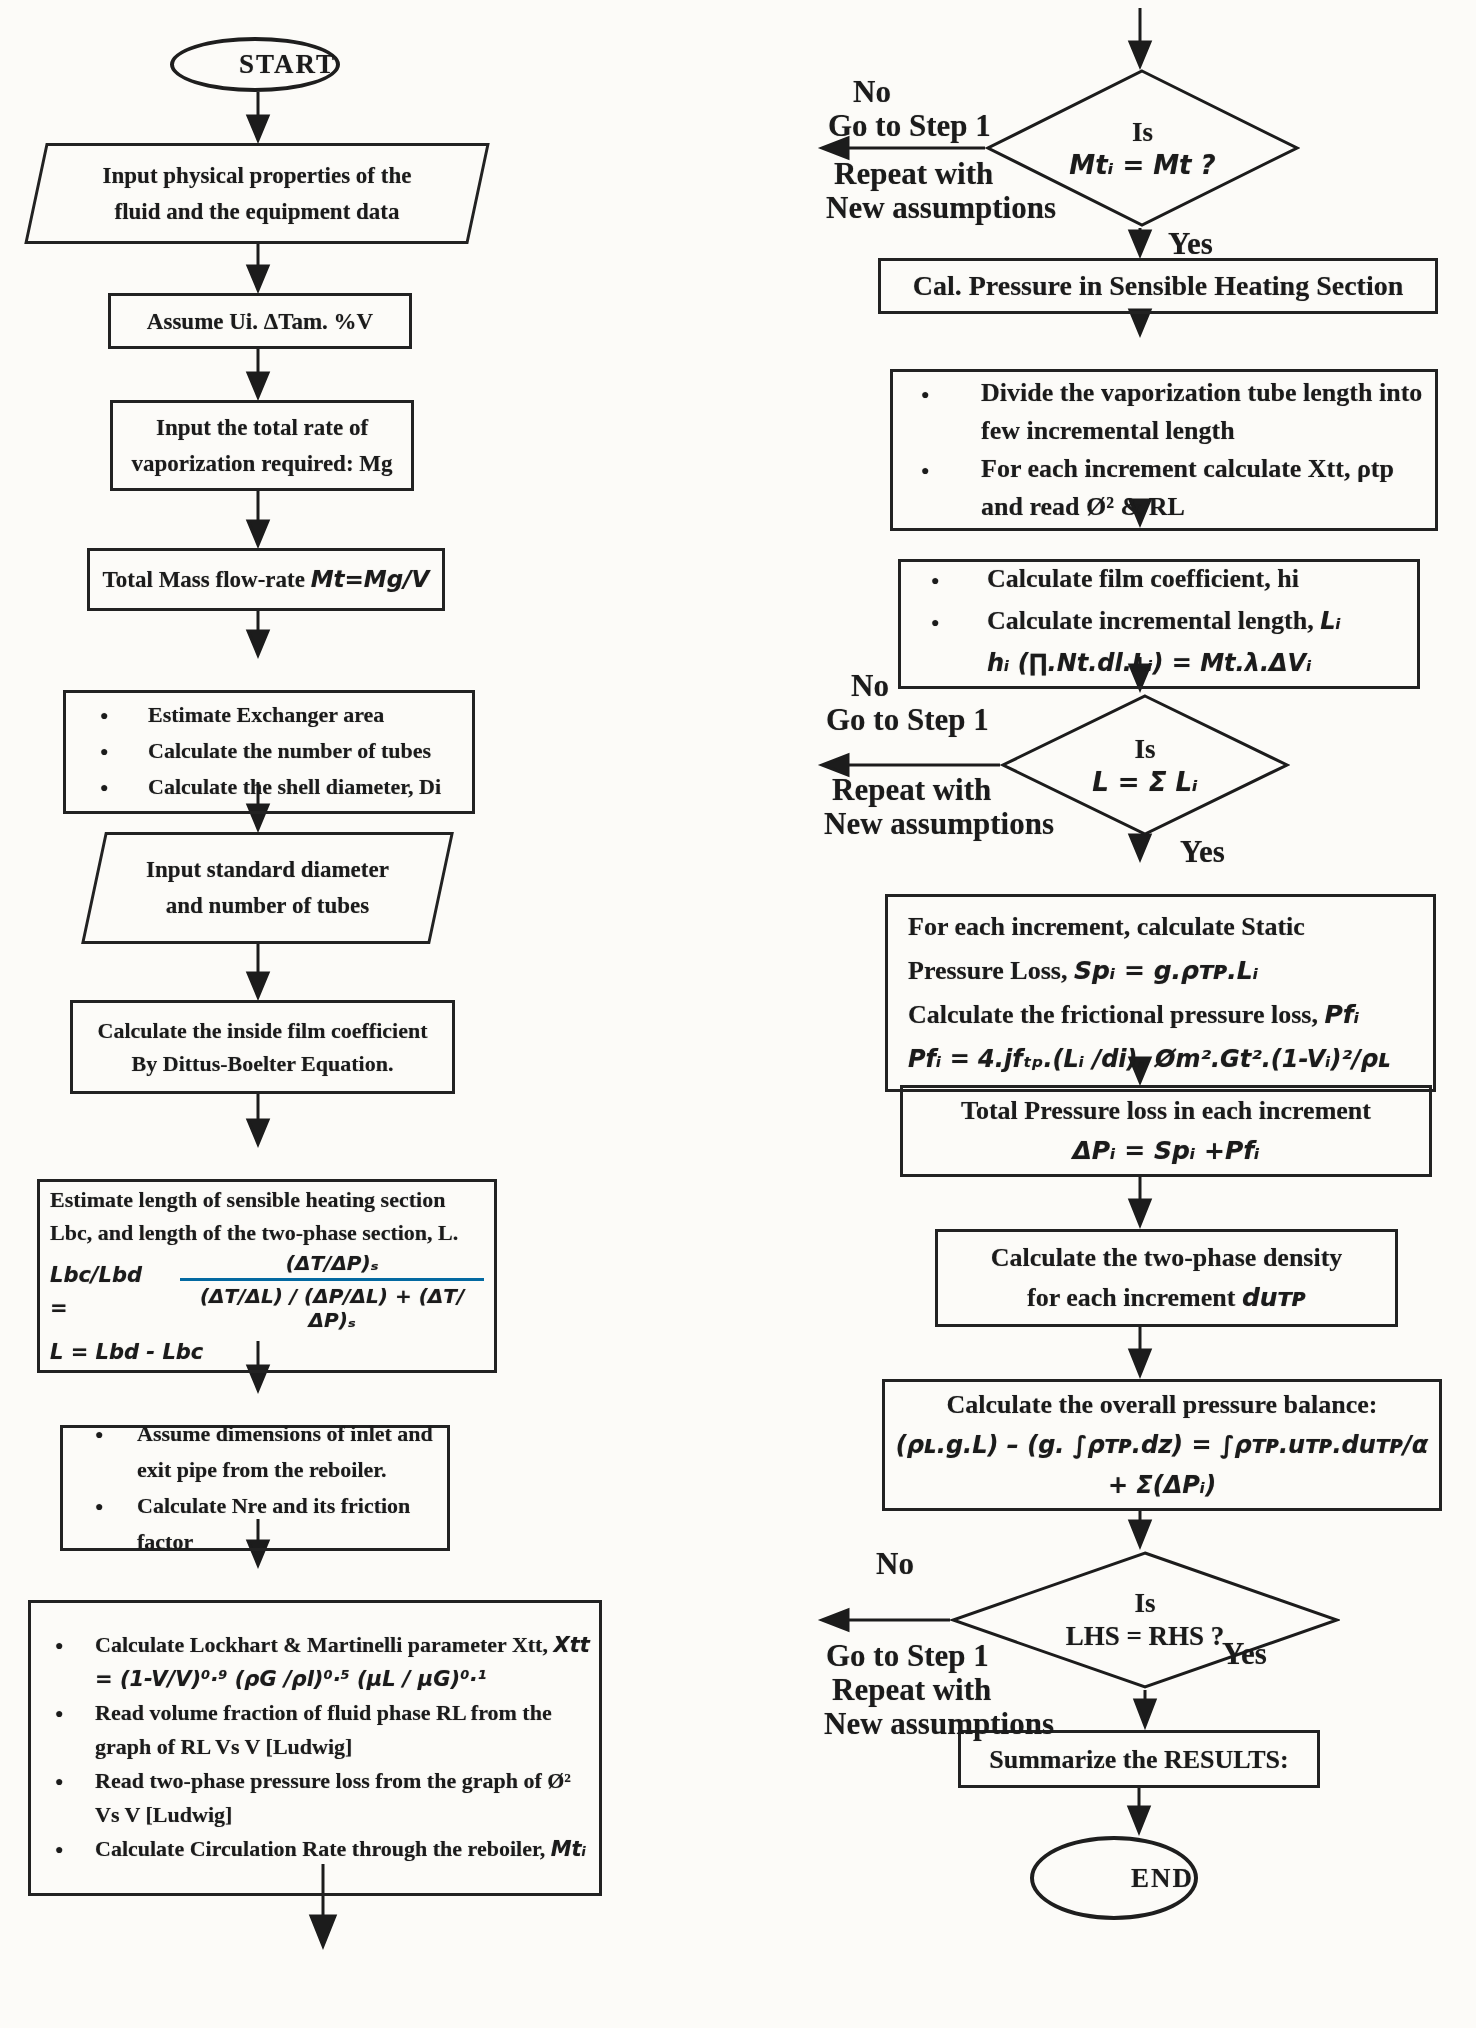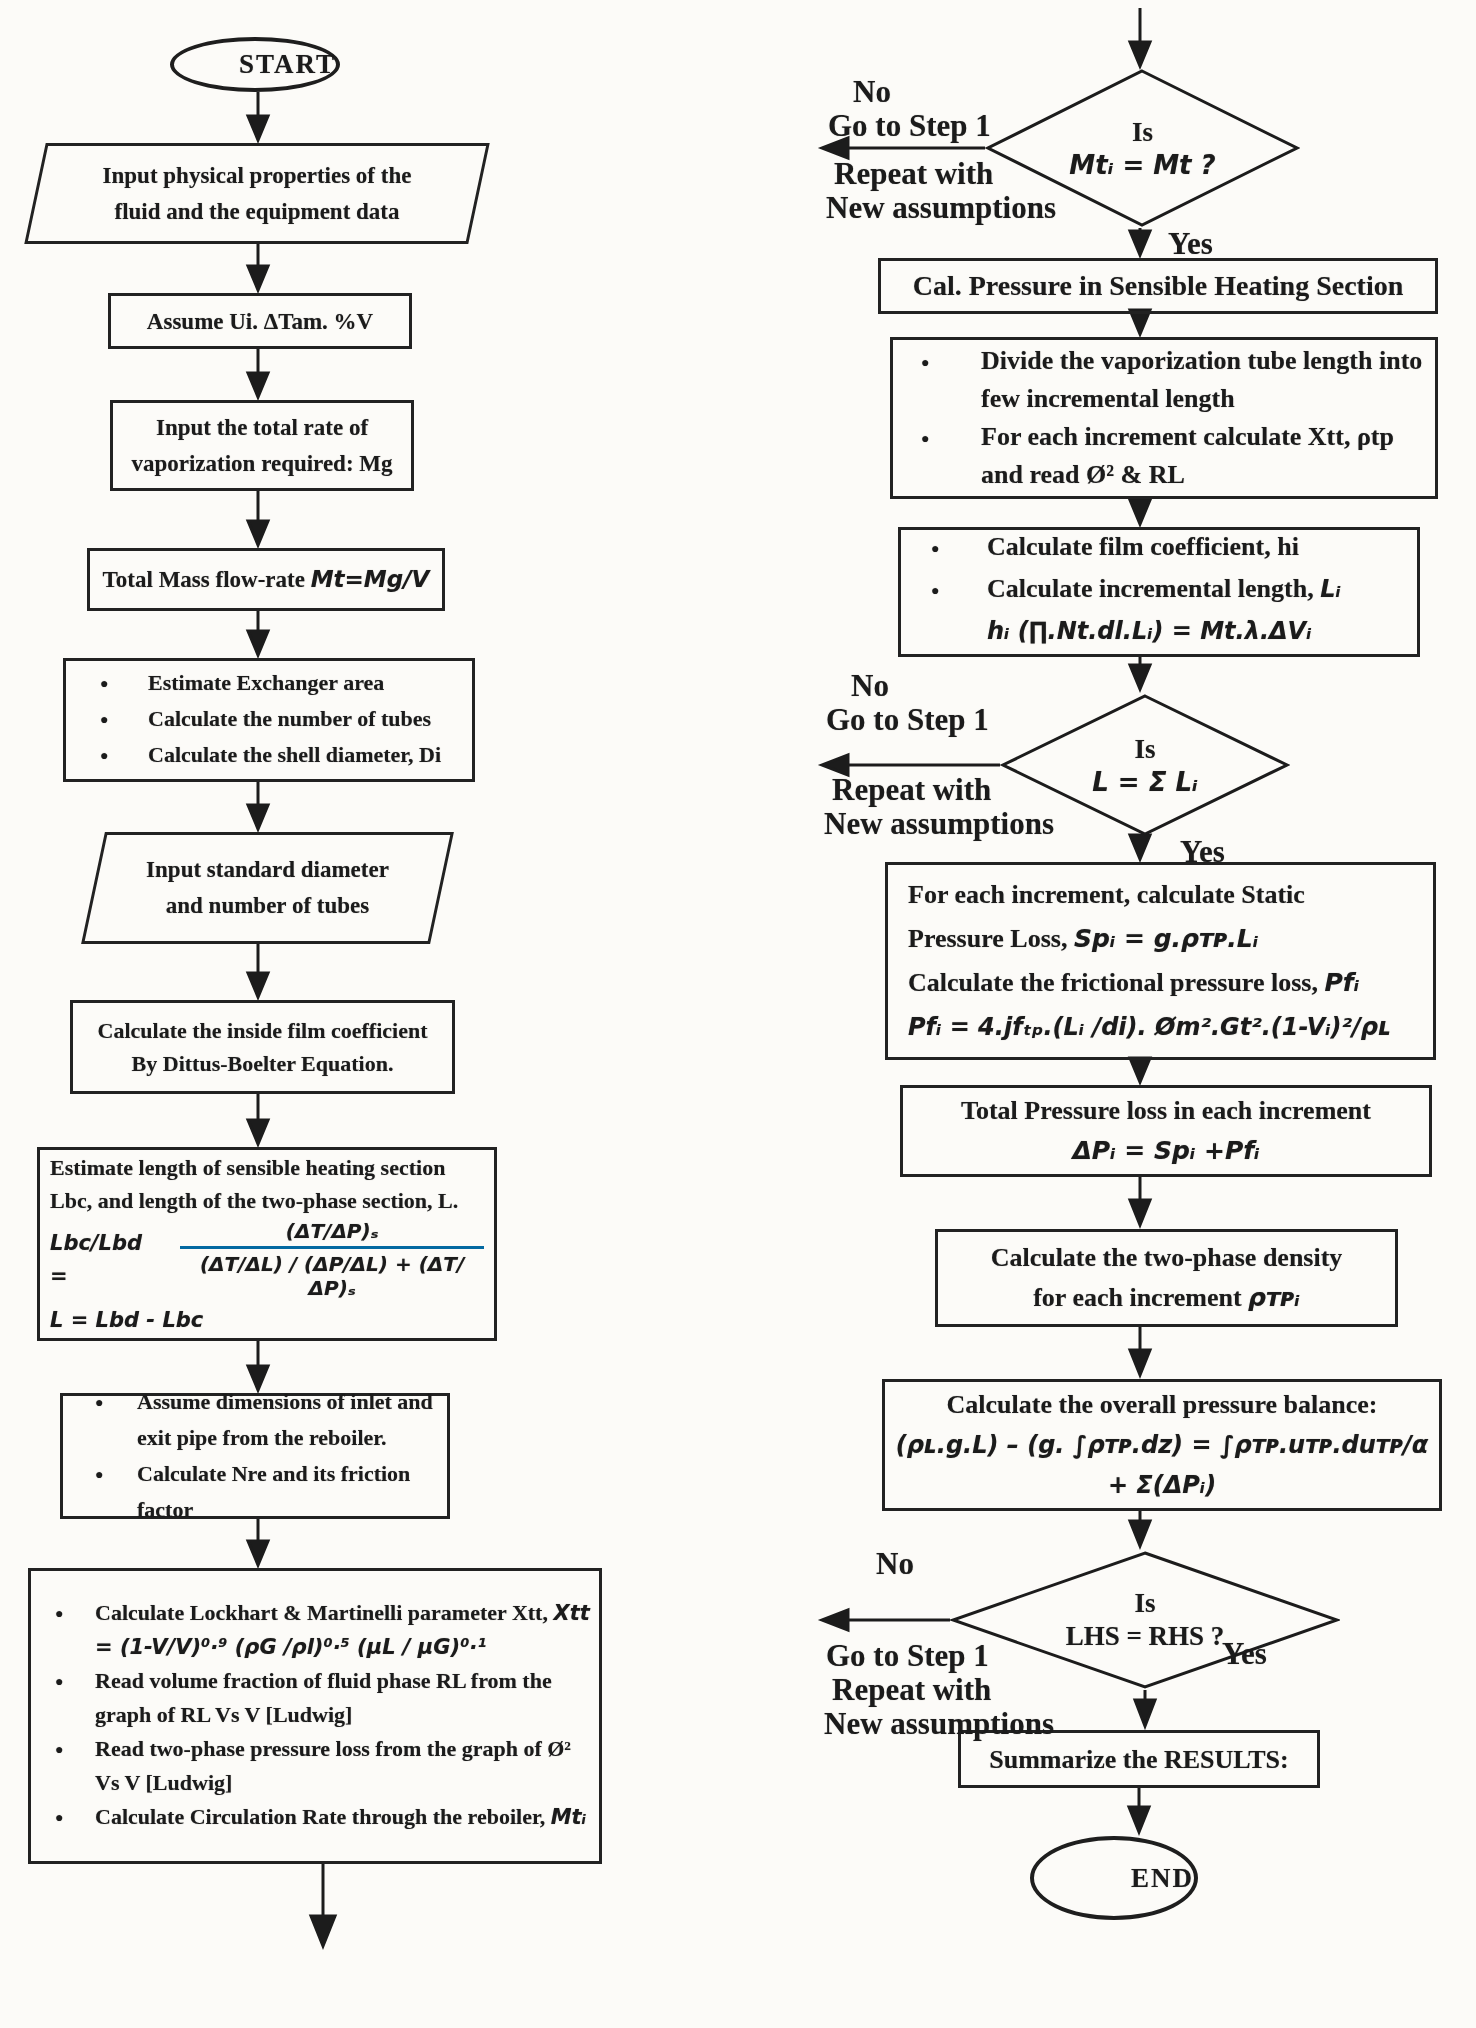--- a/index.html
+++ b/index.html
@@ -7,21 +7,21 @@
     position:relative;width:1476px;height:2028px;margin:0 auto;
     background:#fcfbf8;overflow:hidden;
     font-family:"Liberation Serif","DejaVu Serif",serif;
     color:#1b1b1b;
   }
   #wires{position:absolute;left:0;top:0;width:1476px;height:2028px;z-index:1;}
   .box{position:absolute;box-sizing:border-box;border:3px solid #222;z-index:2;
        display:flex;flex-direction:column;justify-content:center;
        font-weight:bold;text-shadow:0 0 1px rgba(25,25,25,.4);}
   .center{align-items:center;text-align:center;}
-  .leftal{align-items:flex-start;text-align:left;}
+  .leftal{align-items:flex-start;text-align:left;margin-top:32px;}
   .sm{font-size:22px;line-height:33px;}
   .md{font-size:23px;line-height:36px;}
   .lg{font-size:26px;line-height:39px;}
   .xl{font-size:28px;line-height:40px;}
   .fm{font-family:"DejaVu Sans",sans-serif;font-style:italic;font-weight:bold;}
   
   .oval{position:absolute;box-sizing:border-box;border:4px solid #1e1e1e;border-radius:50%;
         display:flex;align-items:center;justify-content:flex-end;z-index:2;
         font-weight:bold;font-size:27px;letter-spacing:2px;text-shadow:0 0 1px rgba(25,25,25,.4);}
   
@@ -284,21 +284,21 @@
     <div class="fm" style="font-size:24px;">Pfᵢ = 4.jfₜₚ.(Lᵢ /di). Øm².Gt².(1-Vᵢ)²/ρʟ</div>
   </div>
 
   <div class="box center lg" style="left:900px;top:1085px;width:532px;height:92px;line-height:40px;">
     <div>Total Pressure loss in each increment</div>
     <div class="fm" style="font-size:25px;">ΔPᵢ = Spᵢ +Pfᵢ</div>
   </div>
 
   <div class="box center lg" style="left:935px;top:1229px;width:463px;height:98px;line-height:40px;">
     <div>Calculate the two-phase density</div>
-    <div><span>for each increment </span><span class="fm" style="font-size:25px;">ρᴛᴘᵢ</span></div>
+    <div><span>for each increment </span><span class="fm" style="font-size:25px;">duᴛᴘ</span></div>
   </div>
 
   <div class="box center lg" style="left:882px;top:1379px;width:560px;height:132px;line-height:40px;">
     <div>Calculate the overall pressure balance:</div>
     <div class="fm" style="font-size:24px;">(ρʟ.g.L) – (g. ∫ρᴛᴘ.dz) = ∫ρᴛᴘ.uᴛᴘ.duᴛᴘ/α</div>
     <div class="fm" style="font-size:24px;">+ Σ(ΔPᵢ)</div>
   </div>
 
   <div class="dia" style="left:950px;top:1550px;width:390px;height:140px;">
     <svg width="390" height="140" viewBox="0 0 390 140">

